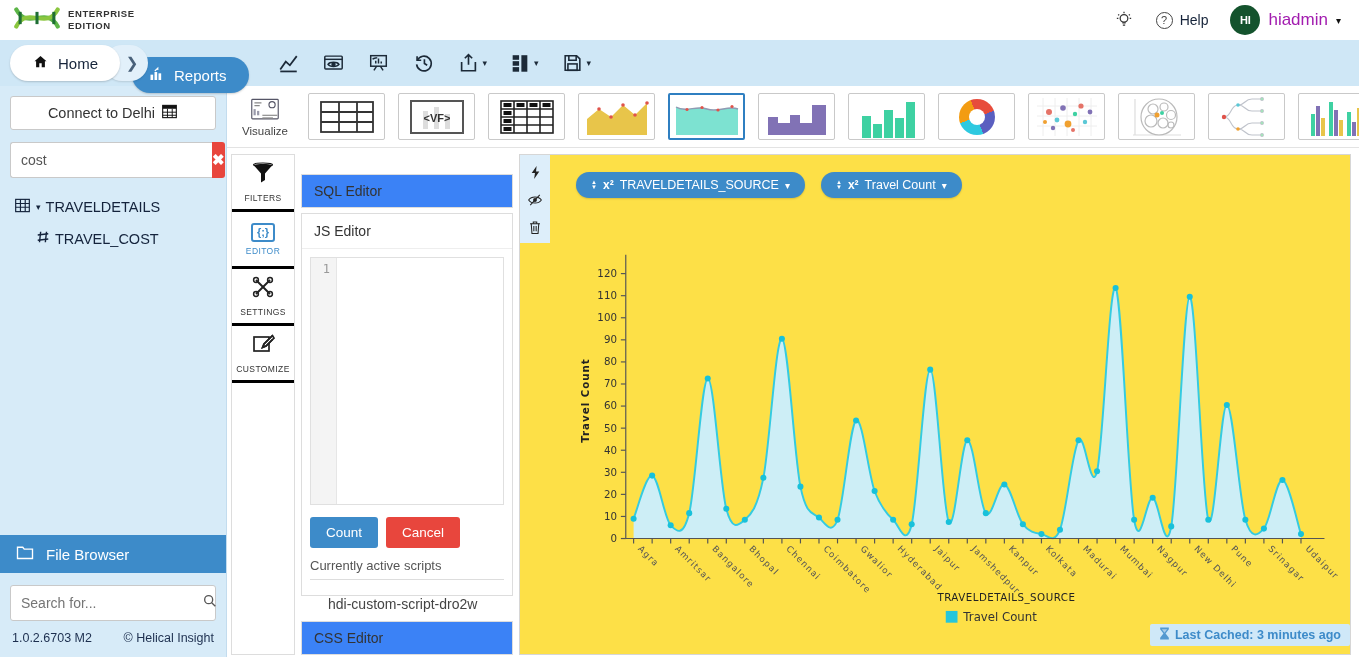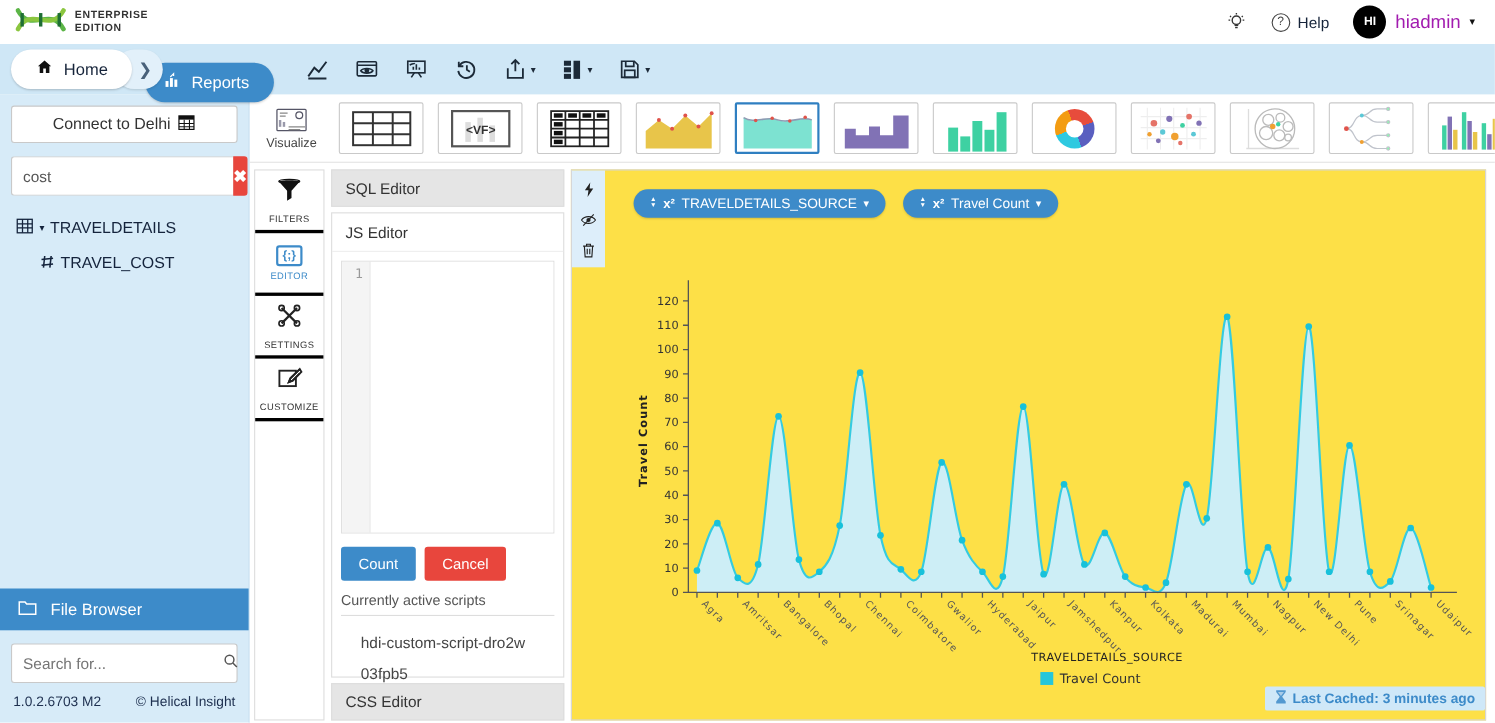--- a/index.html
+++ b/index.html
@@ -8,21 +8,21 @@
   .app{display:flex;flex-direction:column;height:100%;}
 
   
   .topbar{height:40px;background:#fff;display:flex;align-items:center;justify-content:space-between;padding:0 18px 0 14px;}
   .brand{display:flex;align-items:center;gap:8px;}
   .brand-text{font-size:9.5px;font-weight:bold;letter-spacing:.6px;color:#333;line-height:1.25;}
   .topbar-right{display:flex;align-items:center;gap:22px;}
   .help{display:flex;align-items:center;gap:7px;font-size:14px;color:#16243a;cursor:pointer;}
   .qmark{width:17px;height:17px;border:1.4px solid #444;border-radius:50%;font-size:11px;display:flex;align-items:center;justify-content:center;color:#444;}
   .user{display:flex;align-items:center;gap:8px;cursor:pointer;}
-  .avatar{width:30px;height:30px;border-radius:50%;background:#000000;color:#fff;font-size:11px;font-weight:bold;display:flex;align-items:center;justify-content:center;}
+  .avatar{width:30px;height:30px;border-radius:50%;background:#14532d;color:#fff;font-size:11px;font-weight:bold;display:flex;align-items:center;justify-content:center;}
   .uname{font-size:17px;color:#a21caf;}
   .caret{font-size:10px;color:#111;}
 
   
   .navbar{height:46px;background:#cfe7f6;display:flex;align-items:center;padding:0 10px;gap:4px;}
   .pill-nav{display:flex;align-items:center;}
   .nav-pill{height:36px;border-radius:18px;display:flex;align-items:center;gap:9px;padding:0 22px;font-size:15px;box-shadow:0 1px 2px rgba(0,0,0,.18);cursor:pointer;}
   .nav-pill.home{background:#fff;color:#16243a;z-index:3;}
   .nav-chev{height:36px;width:44px;margin:0 -16px;border-radius:18px;background:#e2f0fa;display:flex;align-items:center;justify-content:center;padding-left:12px;color:#49617a;font-size:15px;z-index:2;box-shadow:0 1px 2px rgba(0,0,0,.12);}
   .nav-pill.reports{background:#3d8bc9;color:#fff;z-index:1;padding-left:16px;margin-top:24px;}
@@ -65,21 +65,21 @@
   
   .side-tabs{width:64px;border:1px solid #ddd;display:flex;flex-direction:column;background:#fff;flex-shrink:0;}
   .stab{border-bottom:3px solid #000000;display:flex;flex-direction:column;align-items:center;justify-content:center;gap:4px;height:57px;cursor:pointer;}
   .stab .lbl{font-size:8.5px;letter-spacing:.4px;color:#333;}
   .stab.active .lbl{color:#3d8bc9;}
   .brace-icon{border:2px solid #3d8bc9;border-radius:3px;color:#3d8bc9;font-size:11px;font-weight:bold;padding:2px 4px;line-height:1;}
   .stab-fill{flex:1;}
 
   
   .editor-col{width:212px;display:flex;flex-direction:column;gap:5px;flex-shrink:0;}
-  .panel-box{border:1px solid #ddd;padding:8px 12px;font-size:14px;color:#333;background:#e5e5e5;}
+  .panel-box{border:1px solid #ddd;padding:8px 12px;font-size:14px;color:#333;background:#3b82f6;margin-top:20px;}
   .js-box{border:1px solid #ddd;flex:1;display:flex;flex-direction:column;min-height:0;background:#fff;}
   .js-head{padding:9px 12px;font-size:14px;color:#333;border-bottom:1px solid #eee;}
   .code-area{display:flex;border:1px solid #e0e0e0;height:248px;margin:8px 8px 0 8px;flex-shrink:0;}
   .gutter{width:26px;background:#f4f4f4;color:#999;text-align:right;padding:4px 6px 0 0;font-family:"DejaVu Sans Mono",monospace;font-size:12px;border-right:1px solid #e6e6e6;}
   .code-text{flex:1;background:#fff;}
   .btn-row{display:flex;gap:8px;margin:12px 8px 0 8px;}
   .btn{border:none;border-radius:3px;color:#fff;font-size:13.5px;padding:8px 16px;cursor:pointer;font-family:inherit;}
   .btn.inject{background:#3d8bc9;}
   .btn.cancel{background:#e8463d;}
   .caption{font-size:13px;color:#555;margin:10px 8px 6px 8px;}

